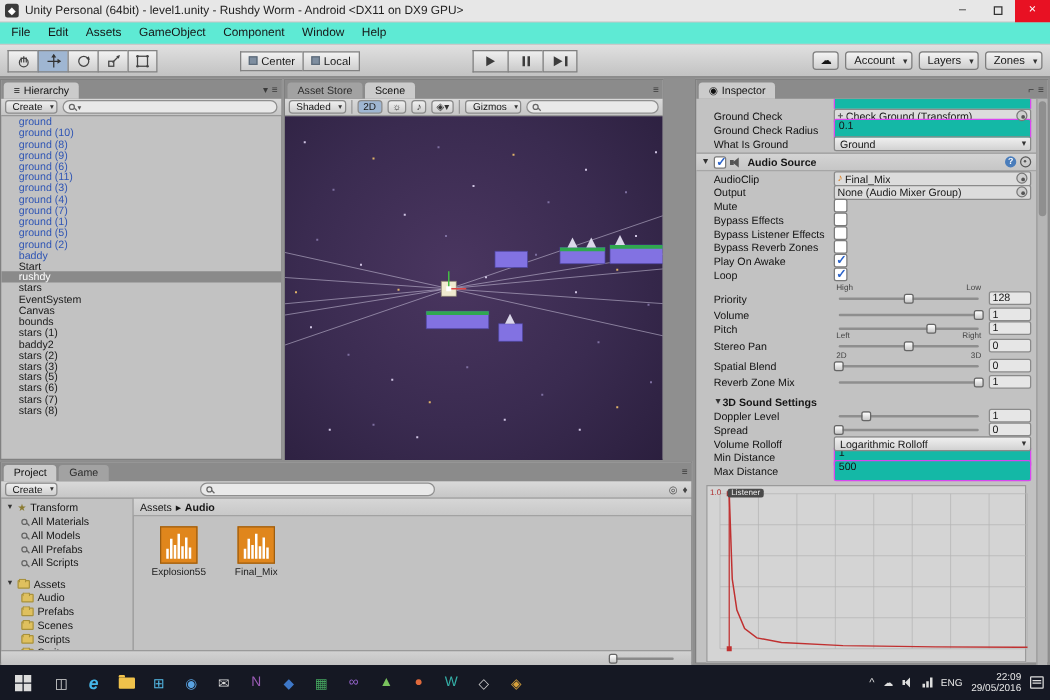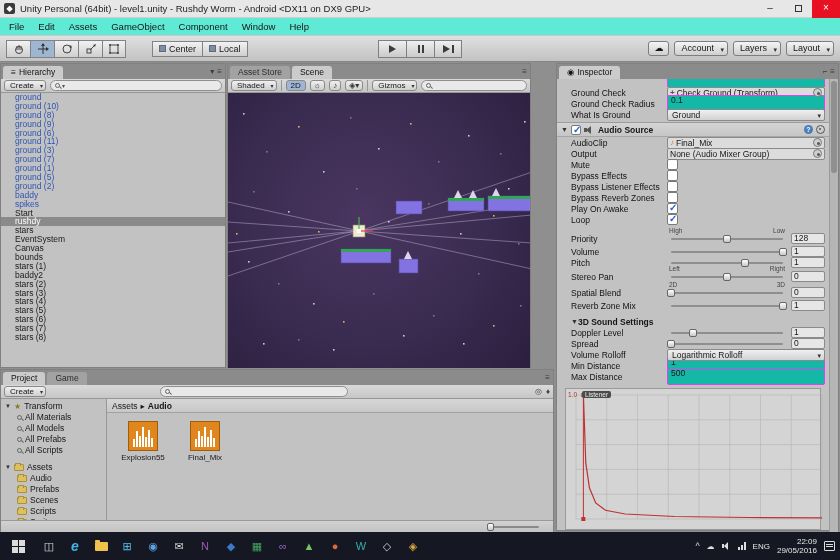--- a/index.html
+++ b/index.html
@@ -15,21 +15,21 @@
 .wbtn.max span{display:inline-block;width:7px;height:7px;border:1px solid #333;margin-top:5px}
 .wbtn.close{background:#e81123;color:#fff}
 .menubar{position:absolute;top:18px;left:0;right:0;height:18px;background:#5eead4;border-bottom:1px solid #c9c9c9;display:flex;align-items:center;padding-left:2px}
 .menu-item{padding:0 7px;line-height:18px;font-size:9.5px}
 .utoolbar{position:absolute;top:36px;left:0;right:0;height:26px;background:linear-gradient(#e0e0e0,#c2c2c2);border-bottom:1px solid #858585;display:flex;align-items:center;padding:0 6px}
 .toolgrp{display:flex}
 .tbtn{width:24px;height:18px;border:1px solid #828282;border-right:none;background:linear-gradient(#f2f2f2,#cfcfcf);display:flex;align-items:center;justify-content:center}
 .tbtn:last-child{border-right:1px solid #828282}
 .tbtn.active{background:#9fb6d2}
 .tbtn svg{display:block}
-.pivotgrp{display:flex;margin-left:26px}
+.pivotgrp{display:flex;margin-left:66px}
 .pbtn{height:16px;border:1px solid #828282;border-right:none;background:linear-gradient(#f2f2f2,#cfcfcf);padding:0 6px;line-height:14px;display:flex;align-items:center;gap:3px}
 .pbtn:last-child{border-right:1px solid #828282}
 .pbtn i{width:7px;height:7px;background:#7e8ea0;border:1px solid #5d6b7a;display:inline-block}
 .playgrp{position:absolute;left:50%;transform:translateX(-50%);display:flex}
 .playbtn{width:28px;height:18px;border:1px solid #7f7f7f;border-right:none;background:linear-gradient(#efefef,#cacaca);display:flex;align-items:center;justify-content:center;gap:2px}
 .playbtn:last-child{border-right:1px solid #7f7f7f}
 .tri{width:0;height:0;border-top:4px solid transparent;border-bottom:4px solid transparent;border-left:7px solid #3c3c3c}
 .bar{width:2px;height:8px;background:#3c3c3c}
 .rightgrp{margin-left:auto;display:flex;gap:5px;align-items:center}
 .dd{position:relative;height:15px;border:1px solid #7d7d7d;border-radius:3px;background:linear-gradient(#f4f4f4,#cfcfcf);padding:0 13px 0 6px;line-height:13px;font-size:9px}
@@ -240,21 +240,21 @@
       </div>
     <div class="playbtn">
         <span class="tri"></span>
         <span class="bar"></span>
       </div>
   </div>
   <div class="rightgrp">
     <div class="cloudbtn"><span>☁</span></div>
     <div class="dd"><span>Account</span></div>
     <div class="dd"><span>Layers</span></div>
-    <div class="dd"><span>Layout</span></div>
+    <div class="dd"><span>Zones</span></div>
   </div>
 </div>
 
 <div class="workspace">
 
   <div class="panel" id="hierarchy">
     <div class="tabbar">
       <div class="tab active">
           <span>≡</span>
           <span>Hierarchy</span>
@@ -272,37 +272,36 @@
         </div>
     </div>
     <div class="h-list" id="hlist">
         <div class="h-item prefab">ground</div>
         <div class="h-item prefab">ground (10)</div>
         <div class="h-item prefab">ground (8)</div>
         <div class="h-item prefab">ground (9)</div>
         <div class="h-item prefab">ground (6)</div>
         <div class="h-item prefab">ground (11)</div>
         <div class="h-item prefab">ground (3)</div>
+        <div class="h-item prefab">ground (4)</div>
         <div class="h-item prefab">ground (7)</div>
         <div class="h-item prefab">ground (1)</div>
         <div class="h-item prefab">ground (5)</div>
         <div class="h-item prefab">ground (2)</div>
         <div class="h-item prefab">baddy</div>
-        <div class="h-item prefab">spikes</div>
         <div class="h-item plain">Start</div>
         <div class="h-item selected">rushdy</div>
         <div class="h-item plain">stars</div>
         <div class="h-item plain">EventSystem</div>
         <div class="h-item plain">Canvas</div>
         <div class="h-item plain">bounds</div>
         <div class="h-item plain">stars (1)</div>
         <div class="h-item plain">baddy2</div>
         <div class="h-item plain">stars (2)</div>
         <div class="h-item plain">stars (3)</div>
-        <div class="h-item plain">stars (4)</div>
         <div class="h-item plain">stars (5)</div>
         <div class="h-item plain">stars (6)</div>
         <div class="h-item plain">stars (7)</div>
         <div class="h-item plain">stars (8)</div>
       </div>
   </div>
 
   <div class="panel" id="scene">
     <div class="tabbar">
       <div class="tab">

